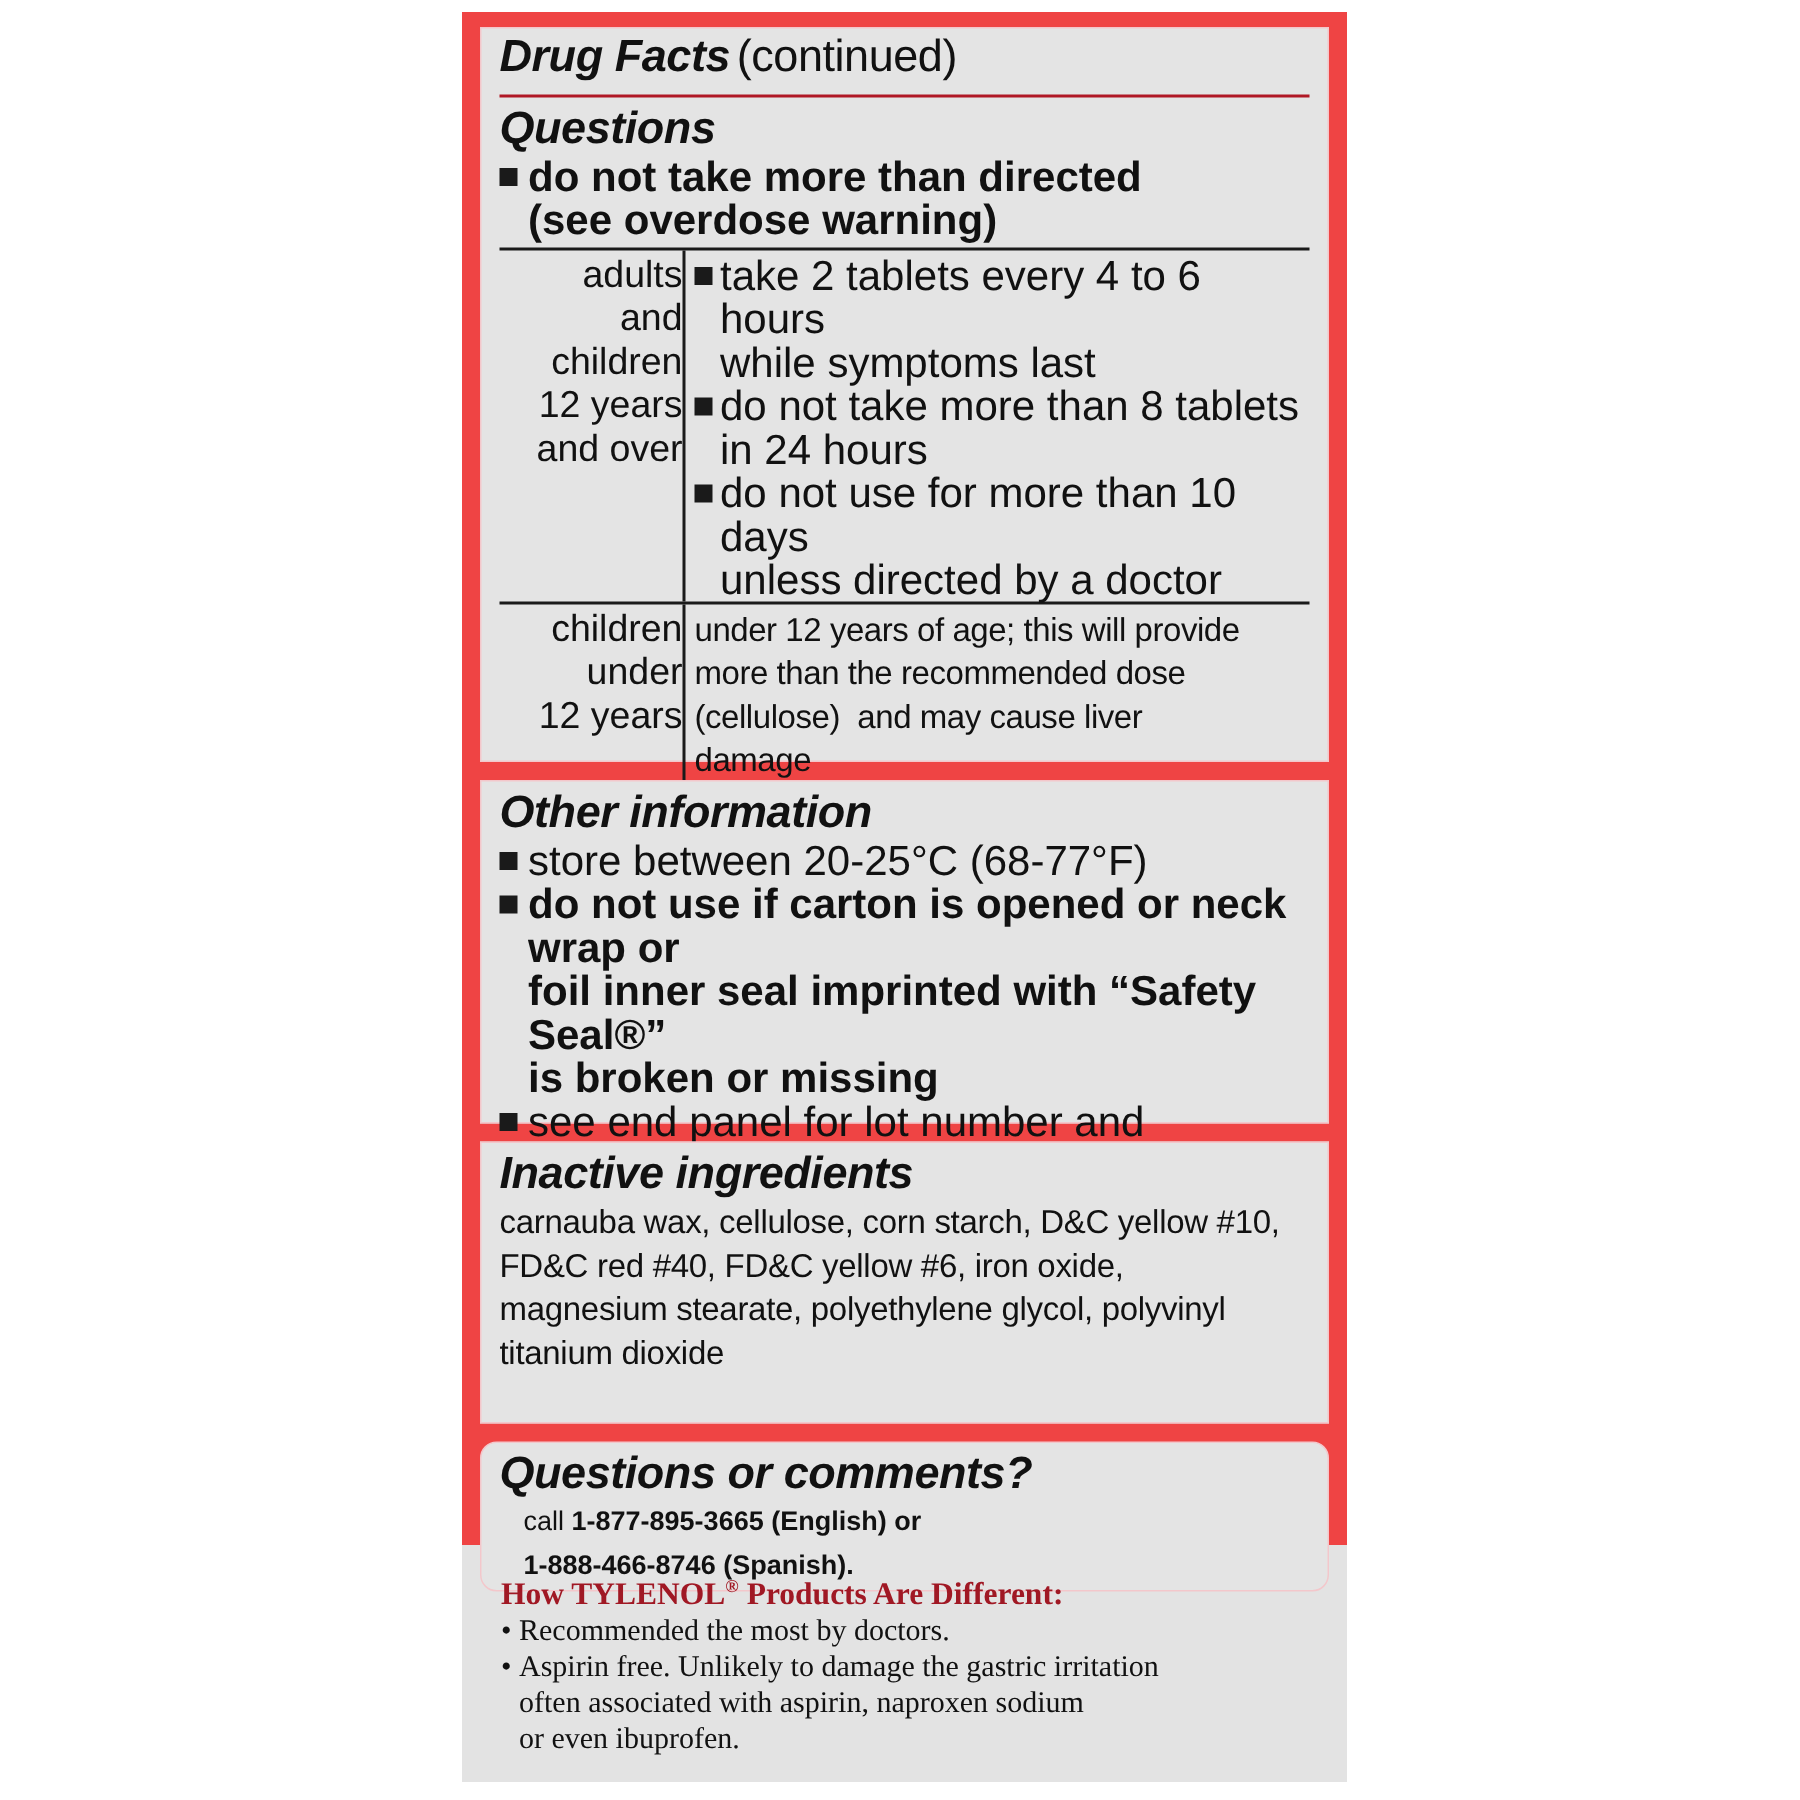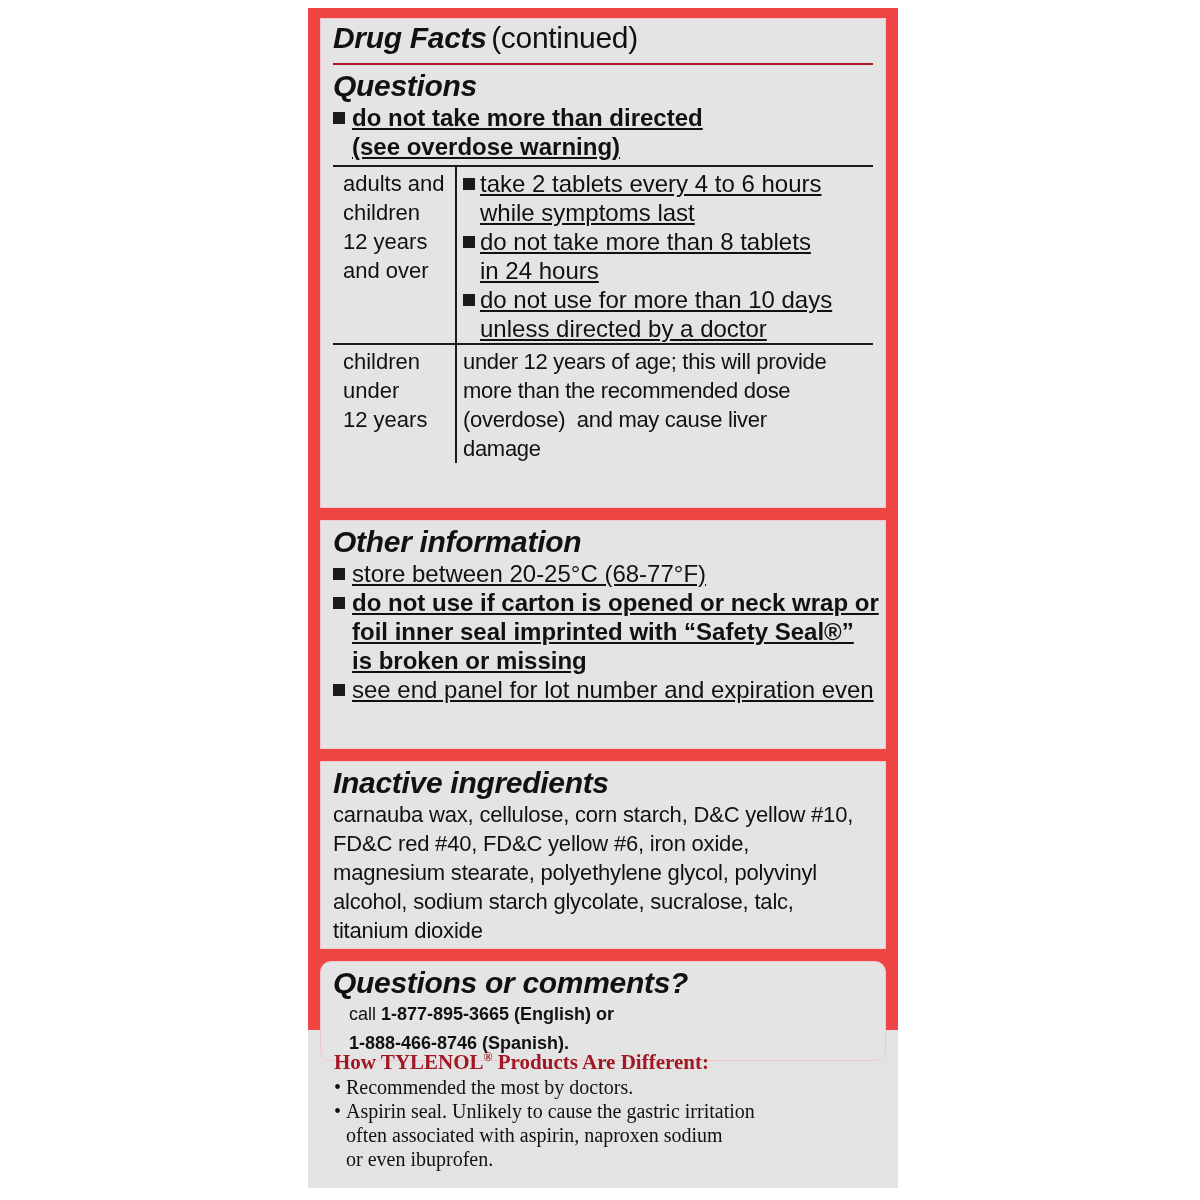--- a/index.html
+++ b/index.html
@@ -23,30 +23,30 @@
     }
     .box + .box { margin-top: 12px; }
 
     .sec-title {
       font-style: italic; font-weight: bold; font-size: 30px; line-height: 34px;
       letter-spacing: -0.3px; color: #111;
     }
     .df-head { padding-top: 2px; height: 46px; border-bottom: 2px solid #b01825; margin-right: 6px; }
     .df-head .cont { font-style: normal; font-weight: normal; }
 
-    .bullet { display: flex; font-size: 24px; line-height: 29px; text-decoration: underline; }
+    .bullet { display: flex; font-size: 28px; line-height: 29px; }
     .bullet .sq {
       width: 12px; height: 12px; background: #1a1a1a; margin: 9px 7px 0 0; flex: none;
     }
     .bold { font-weight: bold; }
 
     .dir-table { margin-top: 4px; margin-right: 6px; border-top: 2px solid #1a1a1a; }
     .dir-row { display: flex; }
     .dir-row + .dir-row { border-top: 2px solid #1a1a1a; }
-    .dir-age { width: 122px; font-size: 22px; line-height: 29px; padding: 2px 0 0 10px; flex: none; }
+    .dir-age { width: 122px; font-size: 25px; line-height: 29px; padding: 2px 0 0 10px; flex: none; text-align: right; }
     .dir-desc { border-left: 2px solid #1a1a1a; padding: 2px 0 0 6px; flex: 1; font-size: 22px; line-height: 29px; }
     .dir-desc .bullet .sq { margin-right: 5px; }
 
     .ingredients { font-size: 22px; line-height: 29px; padding-bottom: 6px; letter-spacing: -0.2px; }
 
     .questions p { font-size: 18px; line-height: 29px; margin-left: 16px; }
 
     .tylenol {
       position: absolute; left: 334px; top: 1044px; width: 560px;
       font-family: "Liberation Serif", serif; font-size: 20px; line-height: 24px; color: #111;
@@ -111,21 +111,21 @@
       </div>
       <div class="dir-row">
         <div class="dir-age">
           <div>children</div>
           <div>under</div>
           <div>12 years</div>
         </div>
         <div class="dir-desc" style="letter-spacing:-0.3px;">
           <div>under 12 years of age; this will provide</div>
           <div>more than the recommended dose</div>
-          <div style="white-space:pre;">(overdose)  and may cause liver</div>
+          <div style="white-space:pre;">(cellulose)  and may cause liver</div>
           <div>damage</div>
         </div>
       </div>
     </div>
   </div>
 
   <div class="box" style="height:229px;">
     <div class="sec-title" style="margin-top:4px;">Other information</div>
     <div class="bullet">
       <span class="sq"></span>
@@ -144,21 +144,20 @@
       <div>see end panel for lot number and expiration even</div>
     </div>
   </div>
 
   <div class="box" style="height:188px;">
     <div class="sec-title" style="margin-top:4px;">Inactive ingredients</div>
     <div class="ingredients">
       <div>carnauba wax, cellulose, corn starch, D&amp;C yellow #10,</div>
       <div>FD&amp;C red #40, FD&amp;C yellow #6, iron oxide,</div>
       <div>magnesium stearate, polyethylene glycol, polyvinyl</div>
-      <div>alcohol, sodium starch glycolate, sucralose, talc,</div>
       <div>titanium dioxide</div>
     </div>
   </div>
 
   <div class="box questions" style="height:100px;border-radius:11px;">
     <div class="sec-title" style="margin-top:4px;">Questions or comments?</div>
     <p><span>call </span><span class="bold">1-877-895-3665 (English) or</span></p>
     <p class="bold">1-888-466-8746 (Spanish).</p>
   </div>
 </div>
@@ -167,18 +166,18 @@
   <div class="t-head">
     <span>How TYLENOL</span><sup>®</sup><span> Products Are Different:</span>
   </div>
   <div class="t-item">
     <span class="t-dot">•</span>
     <div>Recommended the most by doctors.</div>
   </div>
   <div class="t-item">
     <span class="t-dot">•</span>
     <div>
-      <div>Aspirin seal. Unlikely to cause the gastric irritation</div>
+      <div>Aspirin free. Unlikely to damage the gastric irritation</div>
       <div>often associated with aspirin, naproxen sodium</div>
       <div>or even ibuprofen.</div>
     </div>
   </div>
 </div>
 
 </body></html>

